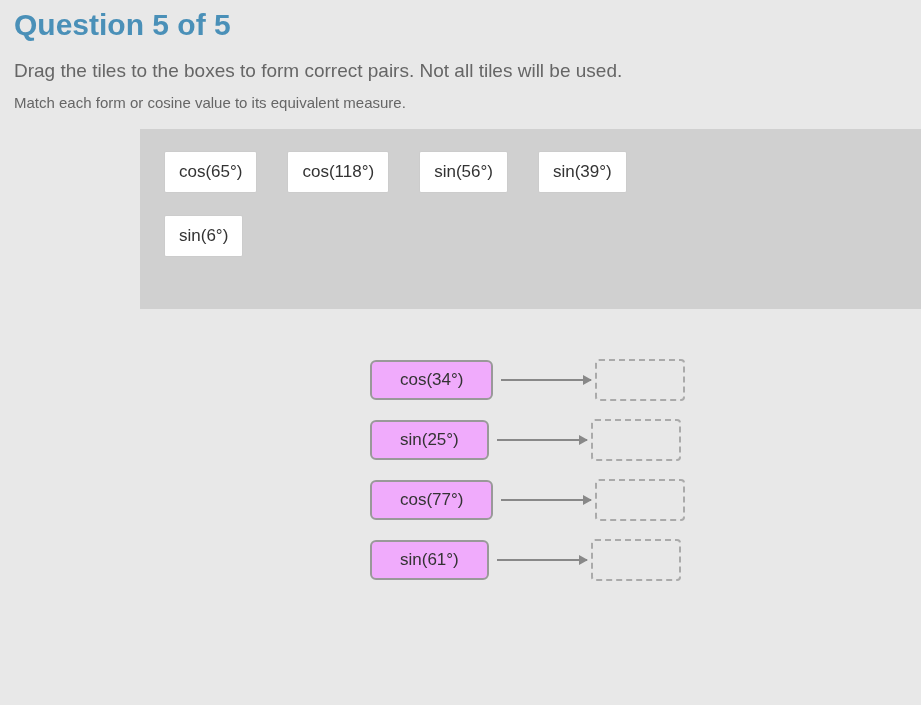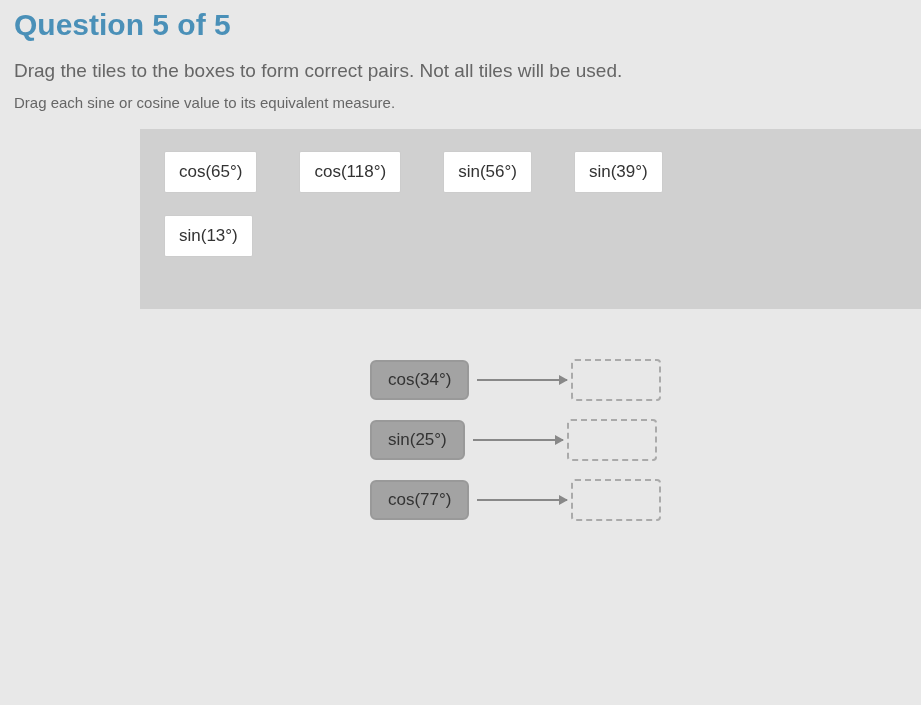--- a/index.html
+++ b/index.html
@@ -31,21 +31,21 @@
       padding: 0 14px 18px 14px;
     }
     .tiles-area {
       background: #d0d0d0;
       margin-left: 140px;
       padding: 22px 24px 30px 24px;
       min-height: 170px;
     }
     .tiles-row {
       display: flex;
-      gap: 42px;
+      gap: 30px;
       flex-wrap: wrap;
       margin-bottom: 22px;
     }
     .tile {
       background: #fff;
       border: 1px solid #ccc;
       padding: 10px 14px;
       font-size: 17px;
       color: #333;
       cursor: move;
@@ -55,24 +55,24 @@
     .pairs-area {
       margin-top: 50px;
       margin-left: 370px;
     }
     .pair-row {
       display: flex;
       align-items: center;
       margin-bottom: 18px;
     }
     .given-box {
-      background: #a3a3a3;
+      background: #f0abfc;
       border: 2px solid #999;
       border-radius: 6px;
-      padding: 8px 16px;
+      padding: 8px 28px;
       font-size: 17px;
       color: #333;
       white-space: nowrap;
       min-width: 90px;
       text-align: center;
     }
     .arrow {
       position: relative;
       width: 90px;
       height: 2px;
@@ -95,43 +95,48 @@
       border-radius: 4px;
       background: transparent;
     }
   </style>
 </head>
 <body>
 
 <div class="question-title">Question 5 of 5</div>
 
 <div class="instruction">Drag the tiles to the boxes to form correct pairs. Not all tiles will be used.</div>
-<div class="subinstruction">Drag each sine or cosine value to its equivalent measure.</div>
+<div class="subinstruction">Match each form or cosine value to its equivalent measure.</div>
 
 <div class="tiles-area">
   <div class="tiles-row">
     <div class="tile">cos(65°)</div>
     <div class="tile">cos(118°)</div>
     <div class="tile">sin(56°)</div>
     <div class="tile">sin(39°)</div>
   </div>
   <div class="tiles-row">
-    <div class="tile">sin(13°)</div>
+    <div class="tile">sin(6°)</div>
   </div>
 </div>
 
 <div class="pairs-area">
   <div class="pair-row">
     <div class="given-box">cos(34°)</div>
     <div class="arrow"></div>
     <div class="drop-box"></div>
   </div>
   <div class="pair-row">
     <div class="given-box">sin(25°)</div>
     <div class="arrow"></div>
     <div class="drop-box"></div>
   </div>
   <div class="pair-row">
     <div class="given-box">cos(77°)</div>
     <div class="arrow"></div>
     <div class="drop-box"></div>
   </div>
+  <div class="pair-row">
+    <div class="given-box">sin(61°)</div>
+    <div class="arrow"></div>
+    <div class="drop-box"></div>
+  </div>
 </div>
 
 </body></html>

